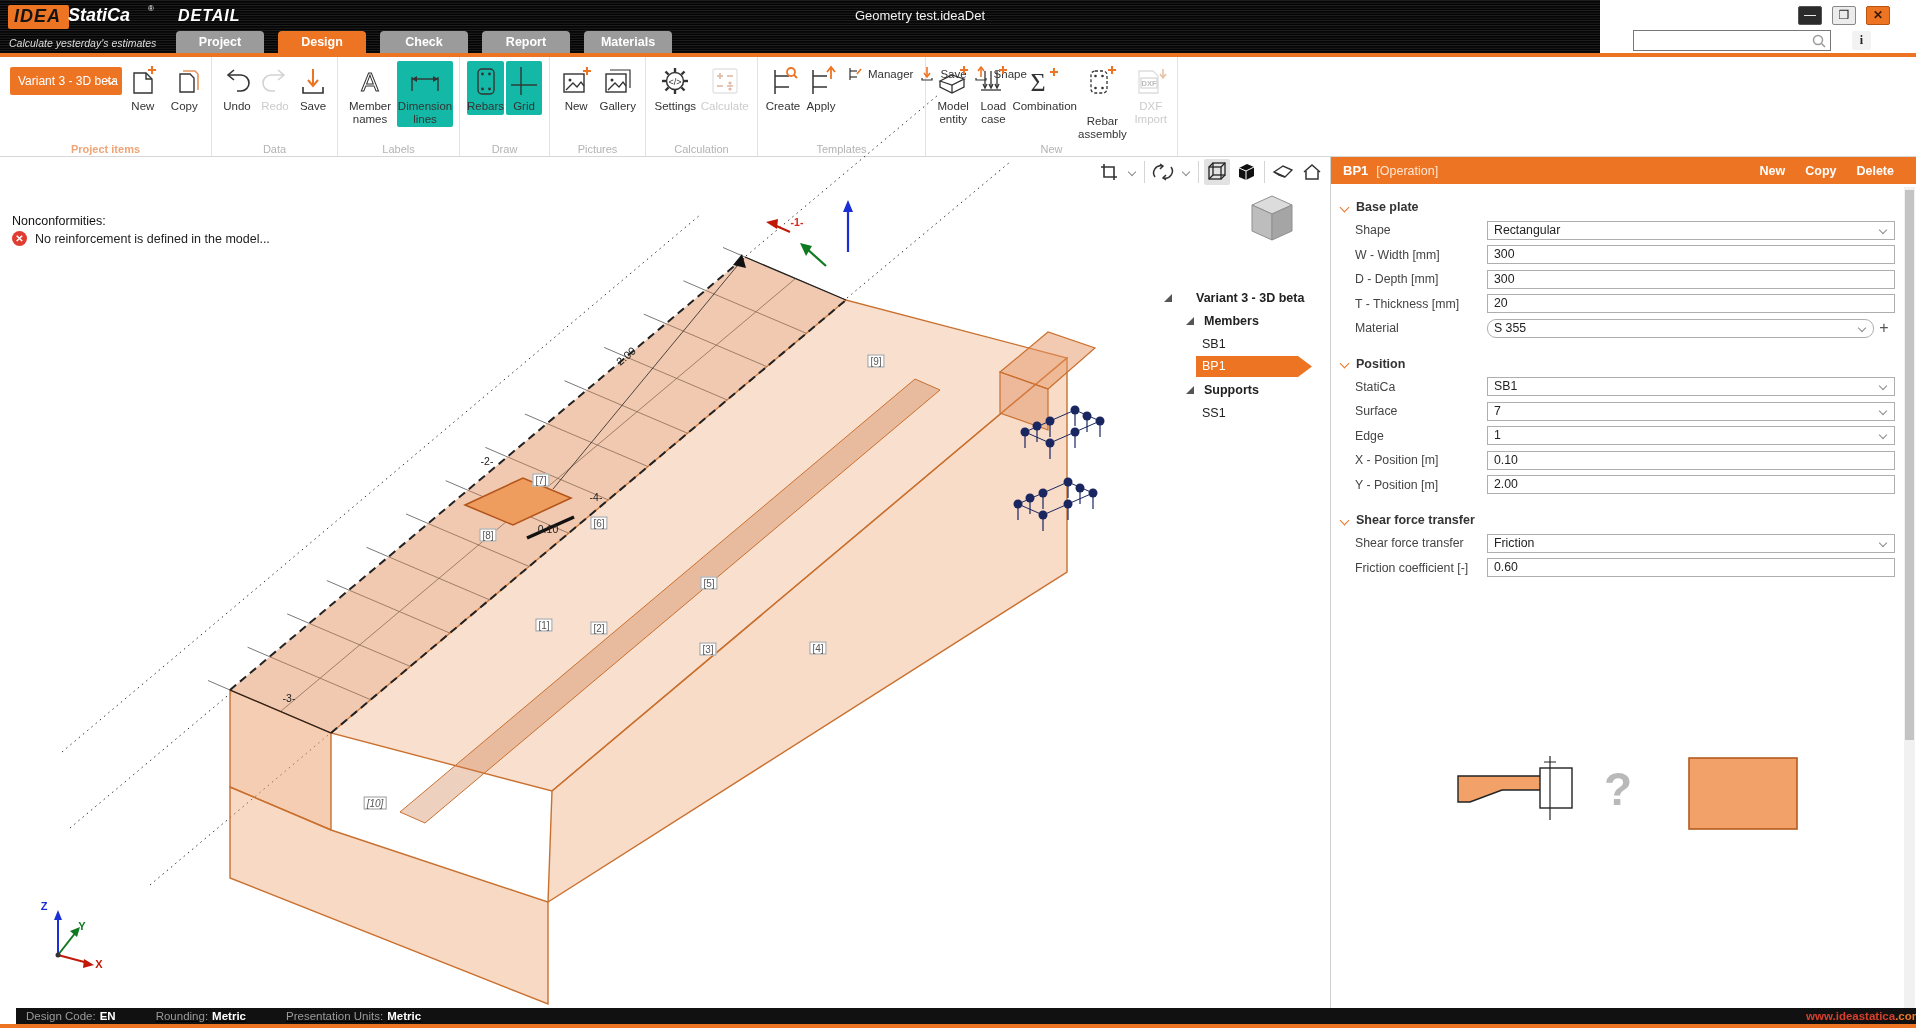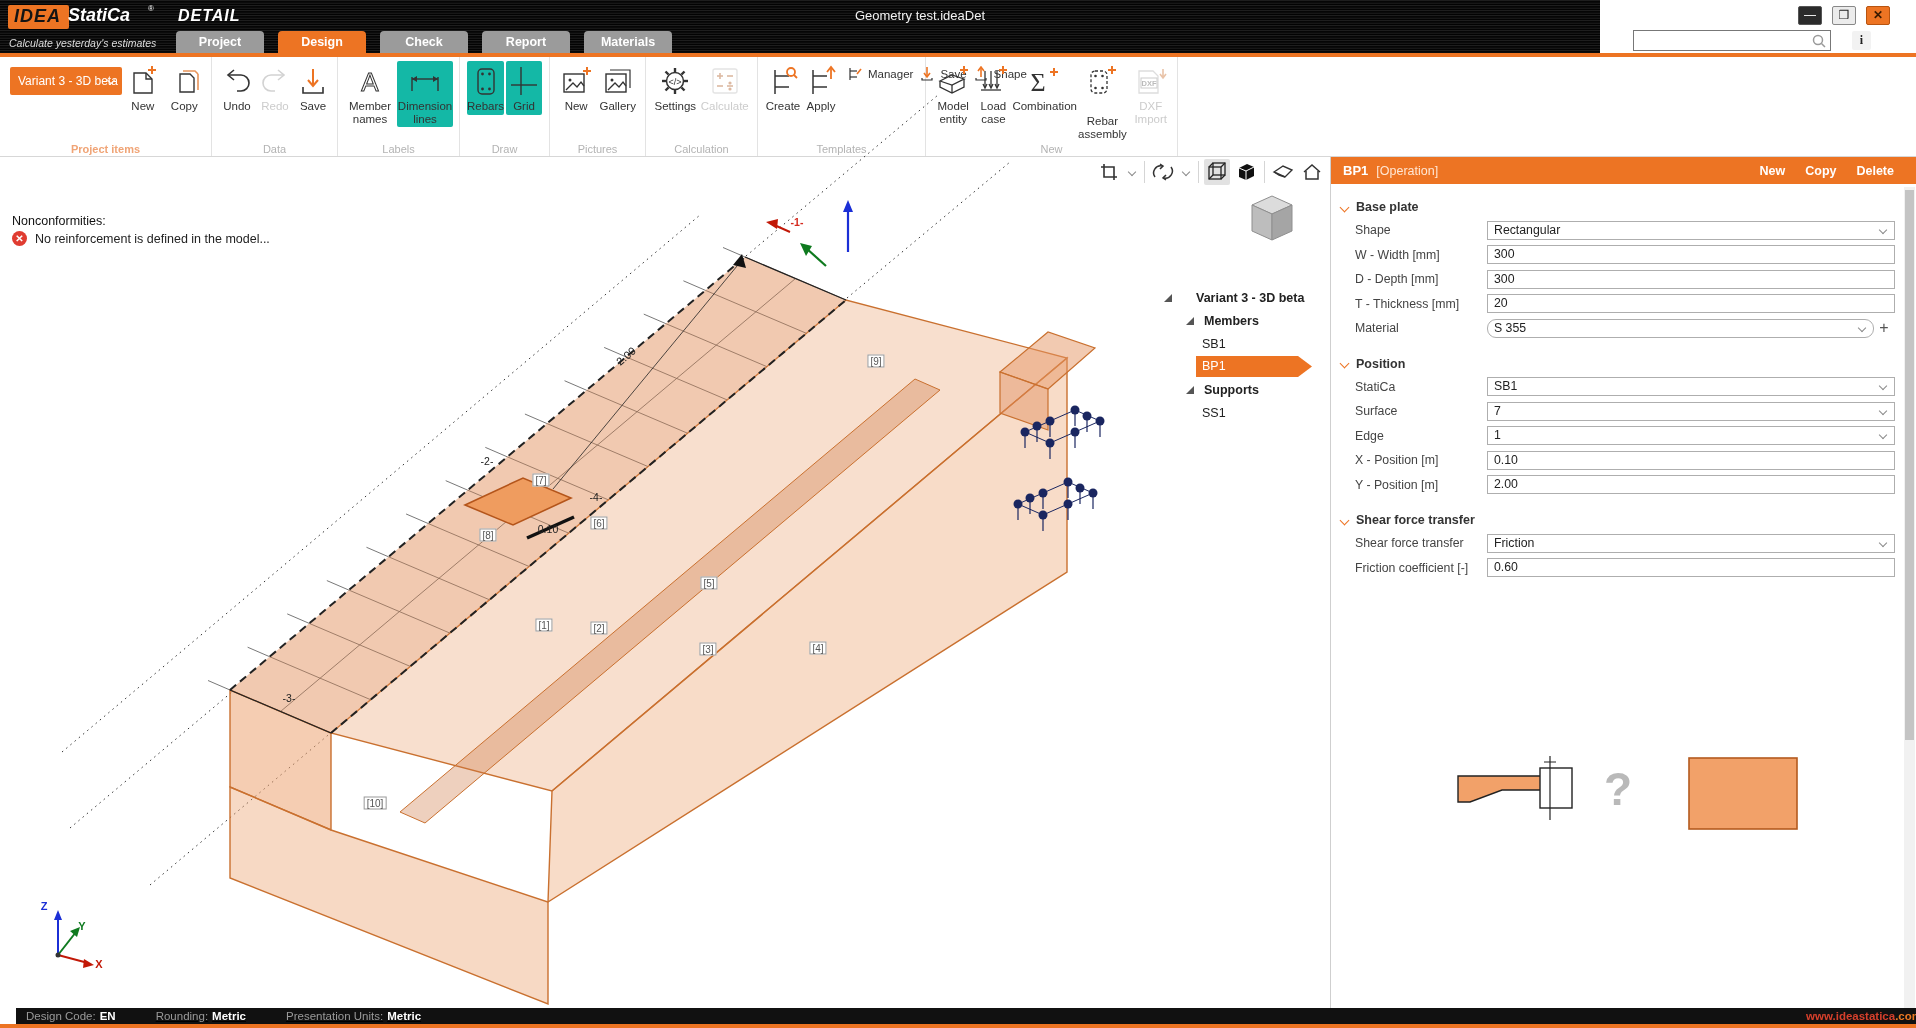--- a/index.html
+++ b/index.html
@@ -571,21 +571,21 @@
       <span class="vlabel" style="left: 596px; top: 497px;">-4-</span>
       <span class="vlabel box" style="left: 599px; top: 523px;">[6]</span>
       <span class="vlabel" style="left: 548px; top: 529px;">0.10</span>
       <span class="vlabel box" style="left: 488px; top: 535px;">[8]</span>
       <span class="vlabel box" style="left: 709px; top: 583px;">[5]</span>
       <span class="vlabel box" style="left: 544px; top: 625px;">[1]</span>
       <span class="vlabel box" style="left: 599px; top: 628px;">[2]</span>
       <span class="vlabel box" style="left: 708px; top: 649px;">[3]</span>
       <span class="vlabel box" style="left: 818px; top: 648px;">[4]</span>
       <span class="vlabel" style="left: 289px; top: 698px;">-3-</span>
-      <span class="vlabel box" style="left: 375px; top: 803px;">[10]</span>
+      <span class="vlabel box" style="left: 375px; top: 803px; font-style: italic;">[10]</span>
     </div>
 
   <span class="axis-label" style="left:44px; top:906px; color:#1b2fd6;">Z</span>
   <span class="axis-label" style="left:82px; top:926px; color:#0f7a1f;">Y</span>
   <span class="axis-label" style="left:99px; top:964px; color:#c21807;">X</span>
 
   <div class="vtoolbar">
     <span class="vtb">
       <svg width="20" height="20">
           <path d="M5 2 v13 h13 M2 5 h13 v13" fill="none" stroke="#333" stroke-width="1.6"></path>

